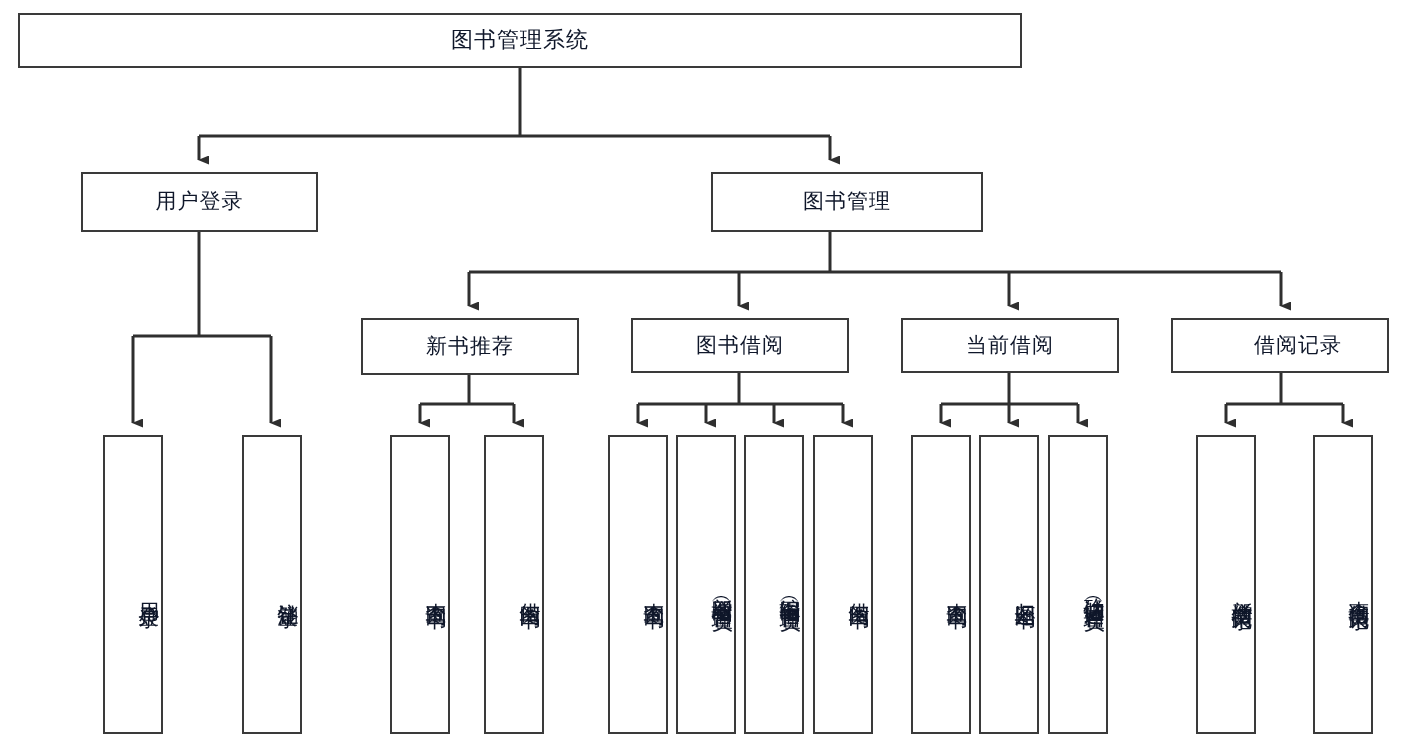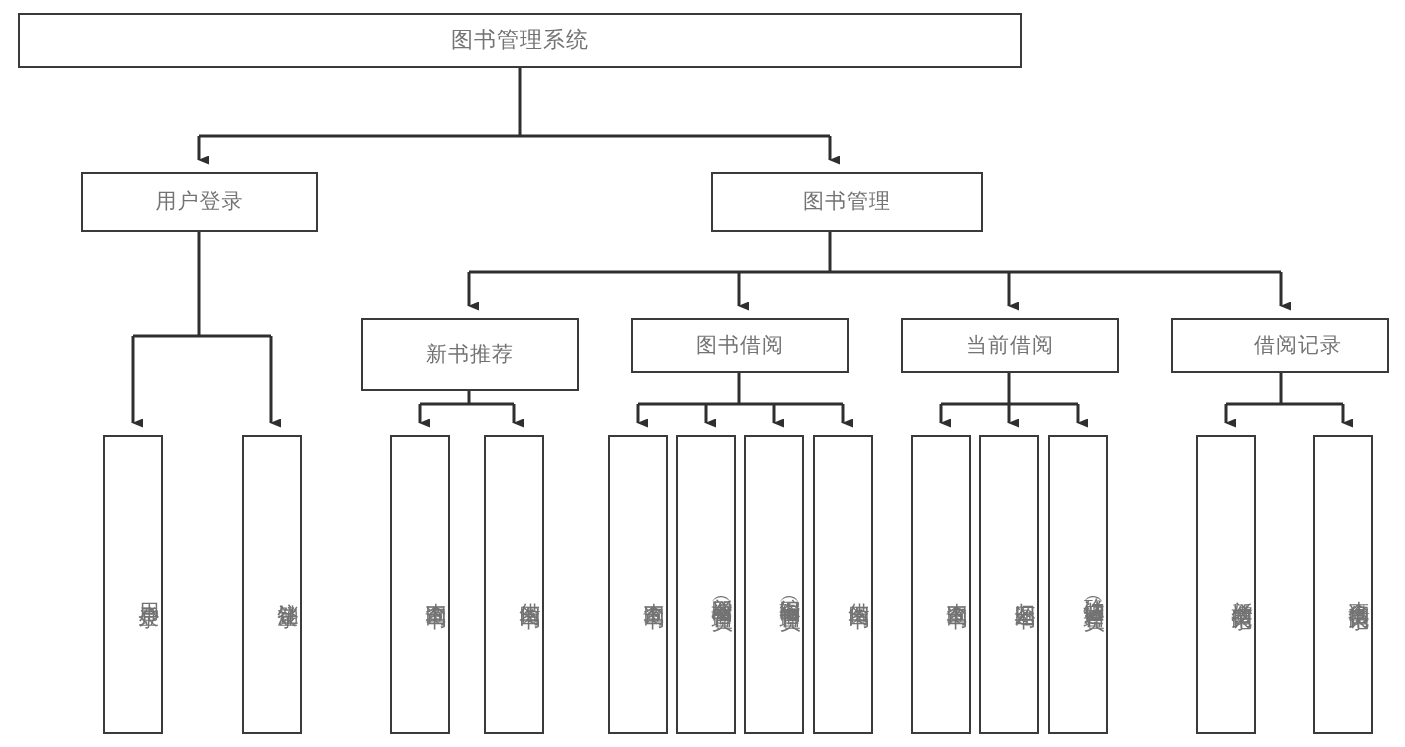--- a/index.html
+++ b/index.html
@@ -27,21 +27,21 @@
     pointer-events: none;
   }
   .node {
     position: absolute;
     box-sizing: border-box;
     background: #ffffff;
     border: 2px solid #3a3a3a;
     display: flex;
     align-items: center;
     justify-content: center;
-    color: #737373;
+    color: #0f172a;
   }
   .node-h {
     font-size: 21px;
     line-height: 1.2;
     letter-spacing: 1px;
     white-space: nowrap;
   }
   .node-root {
     font-size: 22px;
   }
@@ -130,21 +130,21 @@
     <span>图书管理系统</span>
   </div>
 
   <div class="node node-h" style="left:81px; top:172px; width:237px; height:60px;">
     <span>用户登录</span>
   </div>
   <div class="node node-h" style="left:711px; top:172px; width:272px; height:60px;">
     <span>图书管理</span>
   </div>
 
-  <div class="node node-h" style="left:361px; top:318px; width:218px; height:73px;">
+  <div class="node node-h" style="left:361px; top:318px; width:218px; height:57px;">
     <span>新书推荐</span>
   </div>
   <div class="node node-h" style="left:901px; top:318px; width:218px; height:55px;">
     <span>当前借阅</span>
   </div>
   <div class="node node-h" style="left:631px; top:318px; width:218px; height:55px;">
     <span>图书借阅</span>
   </div>
   <div class="node node-h" style="left:1171px; top:318px; width:218px; height:55px;padding-left:36px;">
     <span>借阅记录</span>

